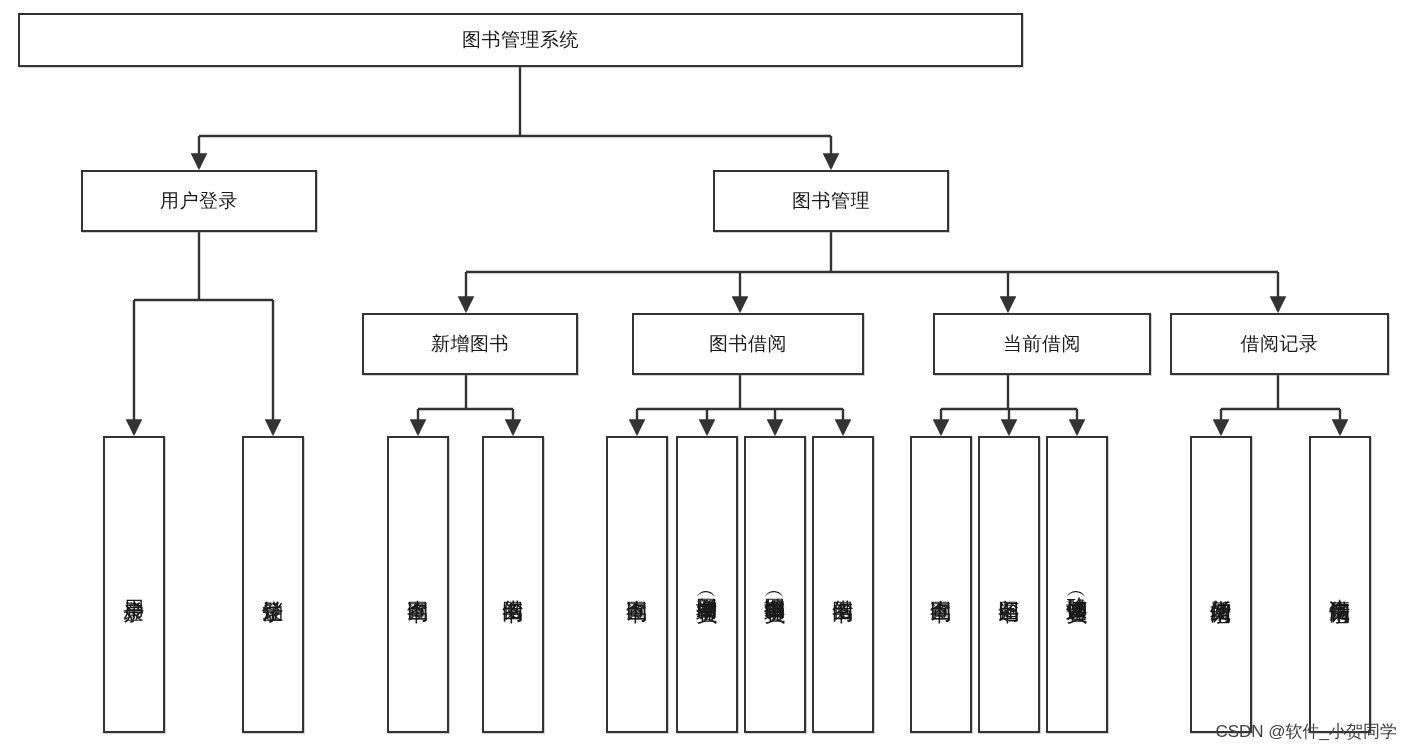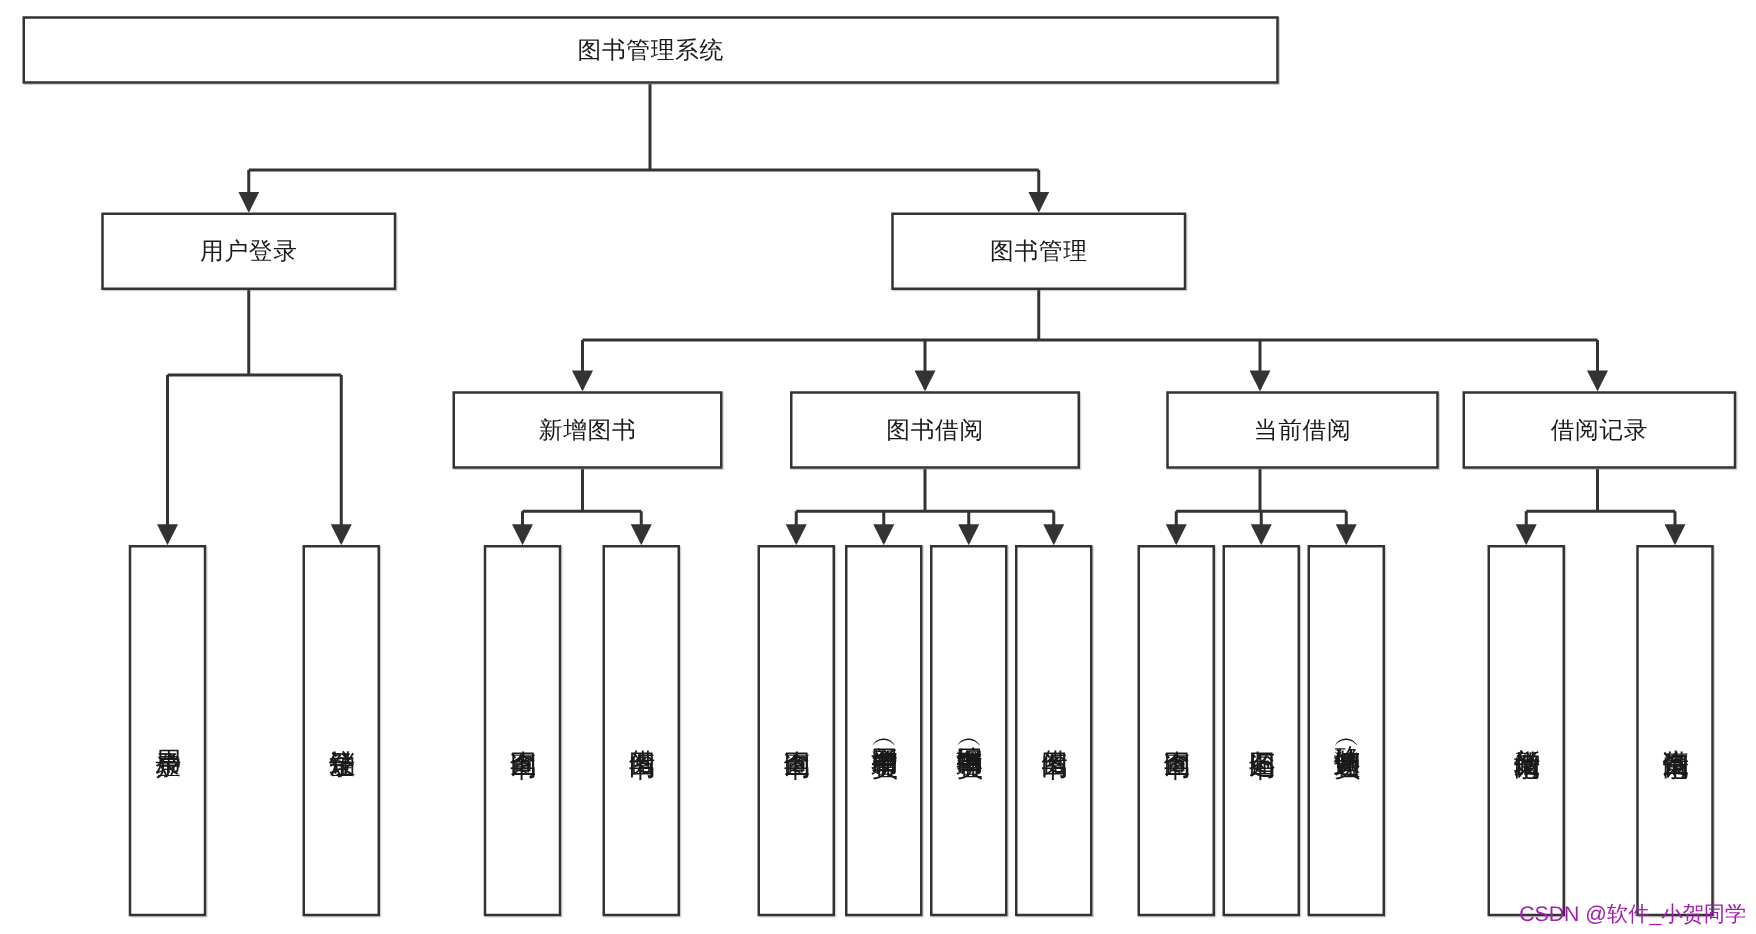--- a/index.html
+++ b/index.html
@@ -52,21 +52,21 @@
     line-height: 1.12;
     letter-spacing: 1px;
     white-space: nowrap;
     overflow: hidden;
   }
   .watermark {
     position: absolute;
     right: 8px;
     bottom: 4px;
     font-size: 17px;
-    color: #a21caf;
+    color: #404040;
     white-space: nowrap;
     user-select: none;
   }
 </style>
 </head>
 <body>
 
 <svg id="canvas" viewBox="0 0 1405 747" xmlns="http://www.w3.org/2000/svg">
   <defs>
     <marker id="arrow" viewBox="0 0 12 12" refX="10.5" refY="6" markerWidth="7" markerHeight="7" orient="auto-start-reverse">

